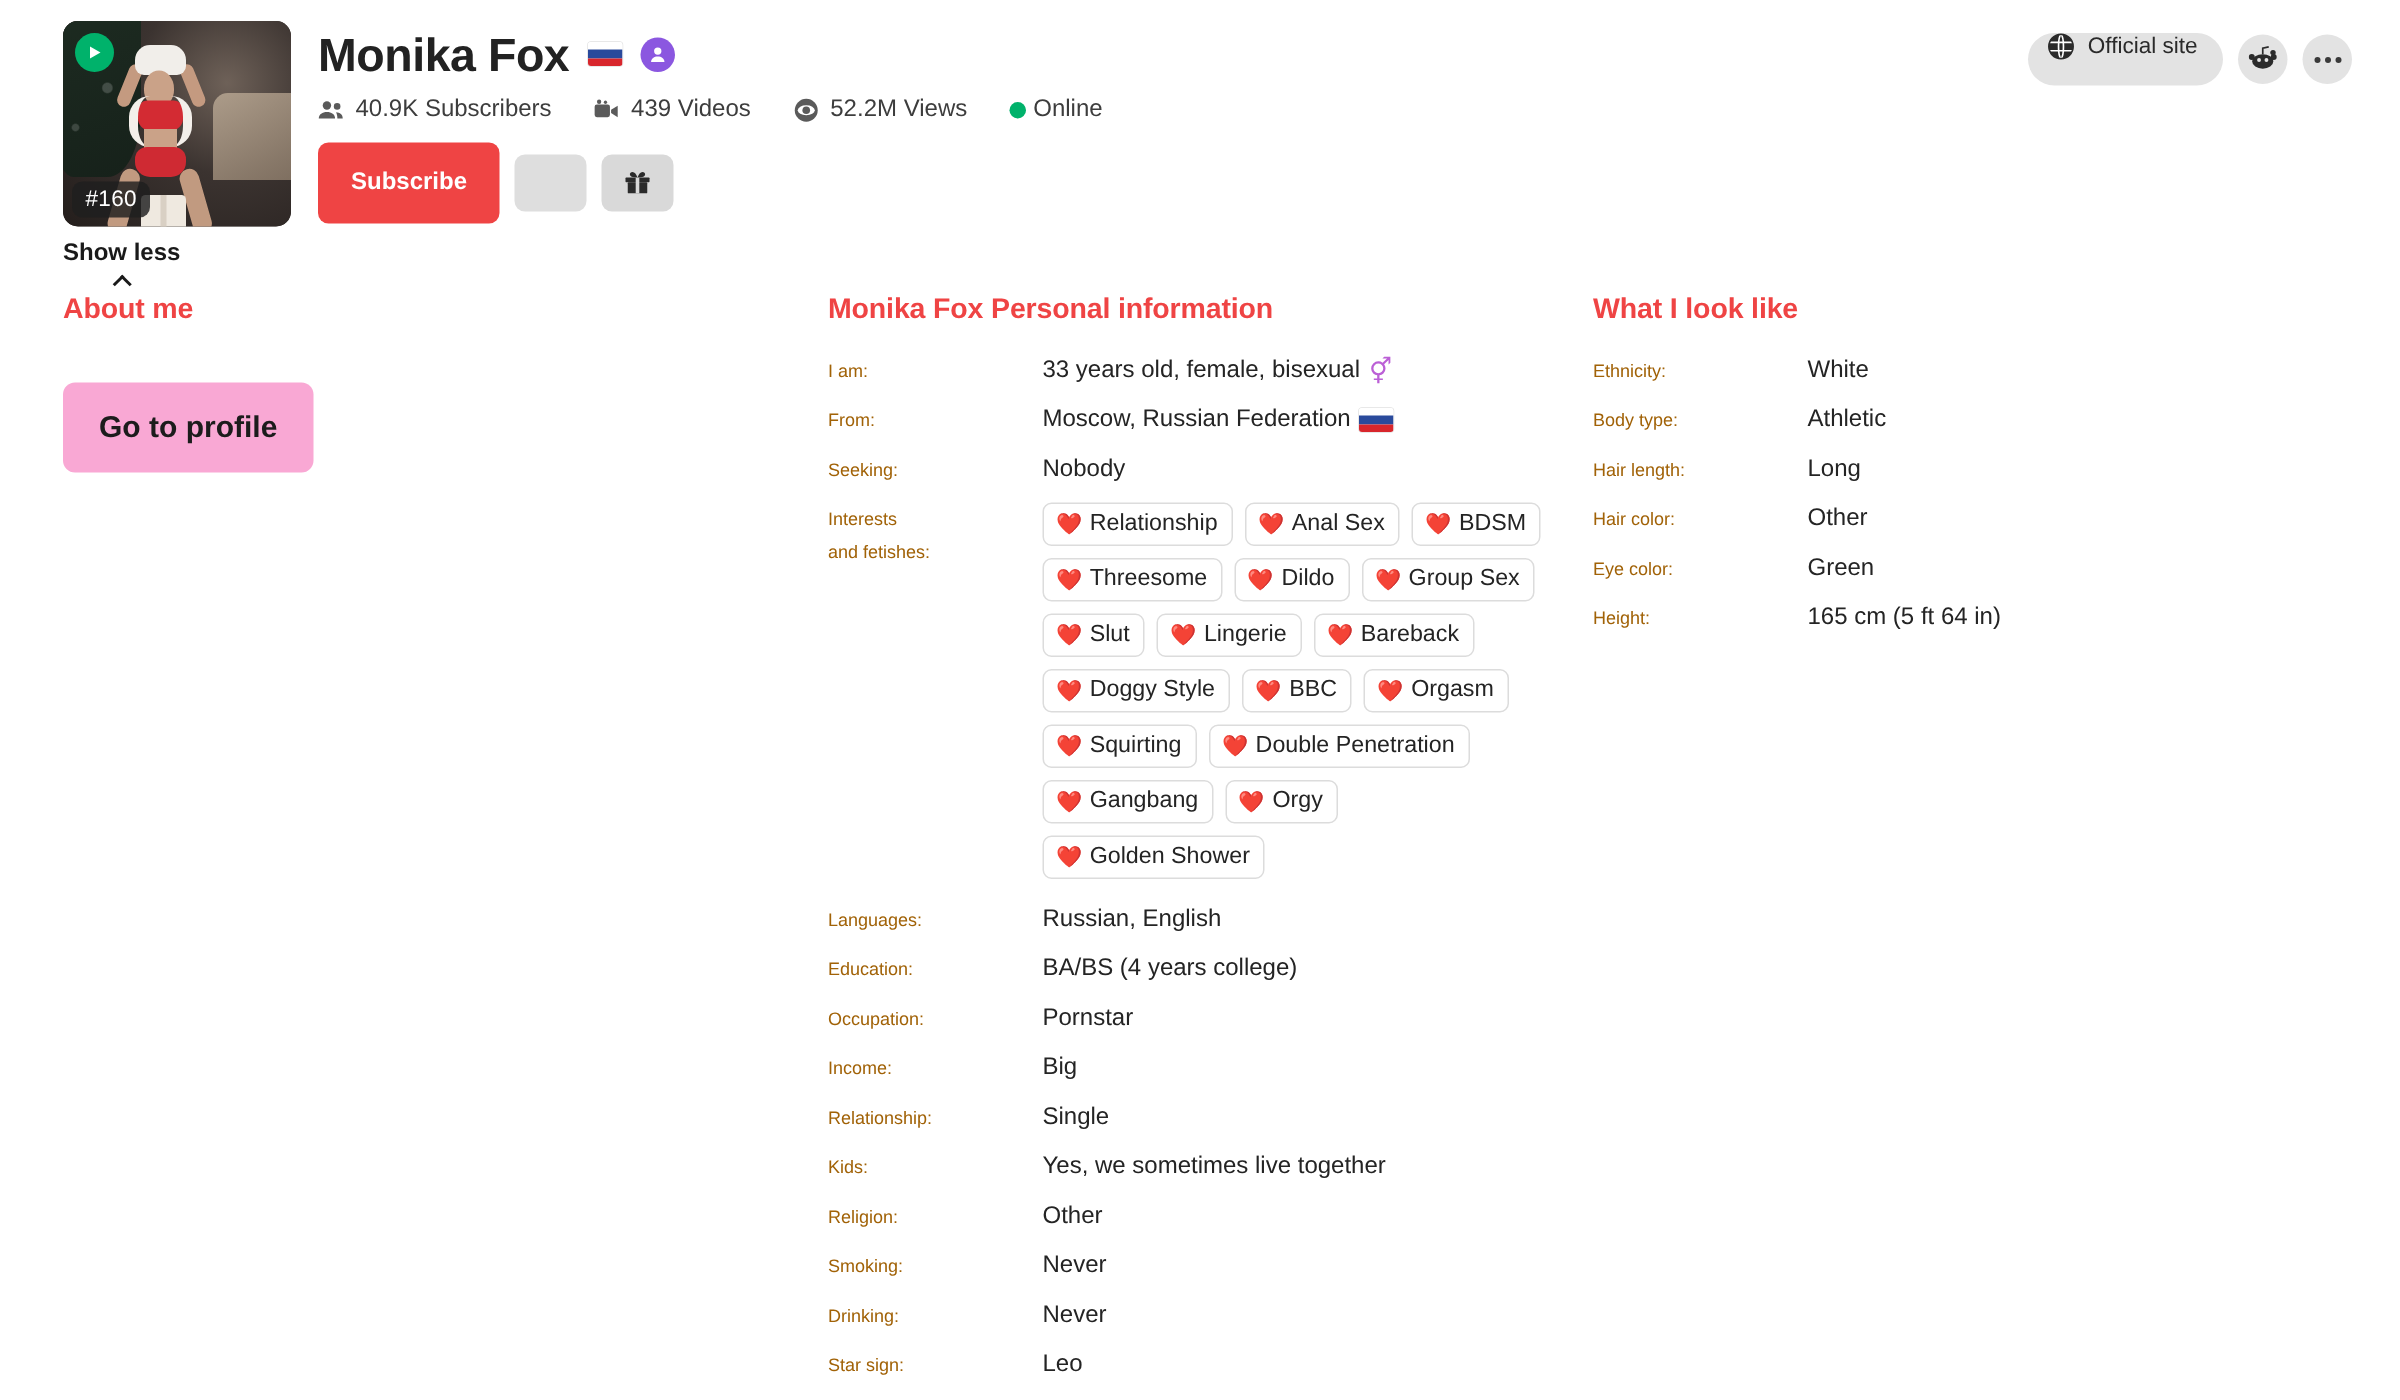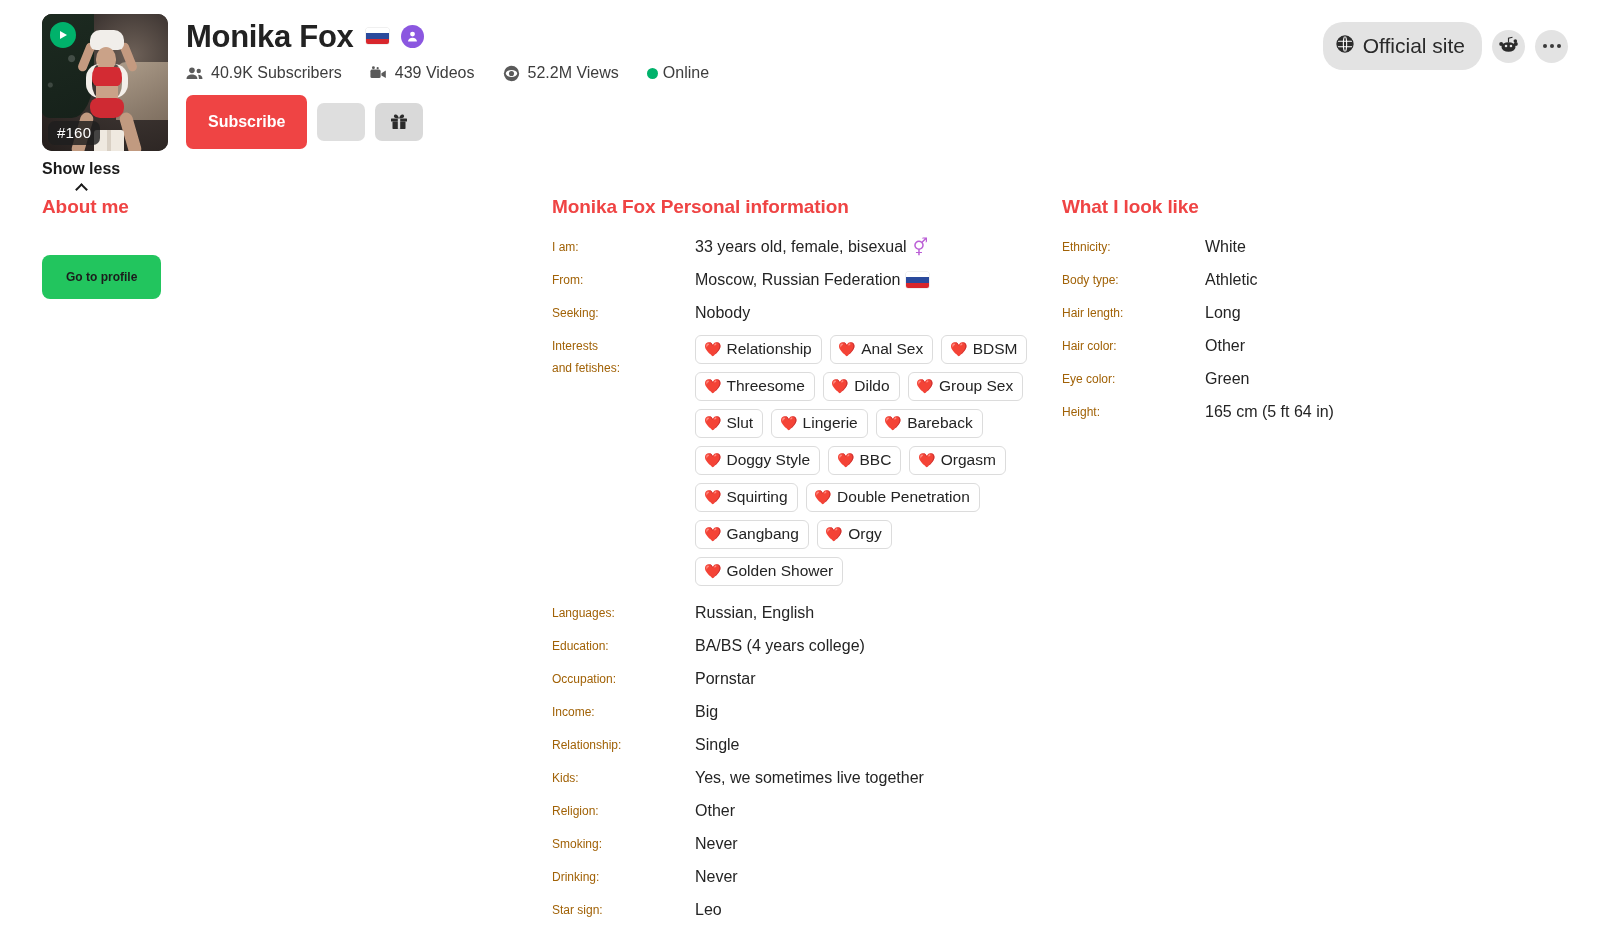--- a/index.html
+++ b/index.html
@@ -15,21 +15,21 @@
 
   
   .header {
     position: absolute;
     top: 14px; left: 42px; right: 32px;
     display: flex;
     align-items: flex-start;
   }
   .avatar-wrap {
     position: relative;
-    width: 126px; height: 137px;
+    width: 152px; height: 137px;
     border-radius: 10px;
     overflow: hidden;
     flex: 0 0 auto;
     background: #2b2420;
     text-align: right;
   }
   .avatar-art { position: absolute; inset: 0; }
   .av-bg {
     position: absolute; inset: 0;
     background:
@@ -184,27 +184,27 @@
     color: #2b2b2b;
   }
   .btn-square.blank { background: #dedede; }
 
   .header-right {
     display: flex; align-items: center; gap: 10px;
     margin-left: auto;
     padding-top: 8px;
   }
   .pill-official {
-    display: flex; align-items: center; gap: 9px;
+    display: flex; gap: 9px;
     background: #e3e3e3;
     border: none;
     border-radius: 20px;
-    height: 48px;
+    height: 35px;
     padding: 0 17px 0 13px;
-    font-size: 21px;
+    font-size: 15px;
     color: #2a2a2a;
     cursor: pointer;
     font-family: inherit;
     white-space: nowrap;
   }
   .icon-circle-btn {
     width: 33px; height: 33px; border-radius: 50%;
     background: #e3e3e3;
     border: none;
     display: flex; align-items: center; justify-content: center;
@@ -251,26 +251,26 @@
     letter-spacing: -.1px;
   }
   .about-text {
     font-size: 16px;
     color: #242424;
     line-height: 1.3;
     margin: 0;
   }
   .btn-goto {
     margin-top: 19px;
-    background: #22c55e;
+    background: #f9a8d4;
     border: none;
     border-radius: 8px;
-    height: 44px;
+    height: 60px;
     padding: 0 24px;
-    font-size: 12px;
+    font-size: 20px;
     font-weight: 700;
     color: #1c1c1c;
     cursor: pointer;
     font-family: inherit;
   }
 
   .info-table { display: block; }
   .info-row {
     display: flex;
     align-items: flex-start;

